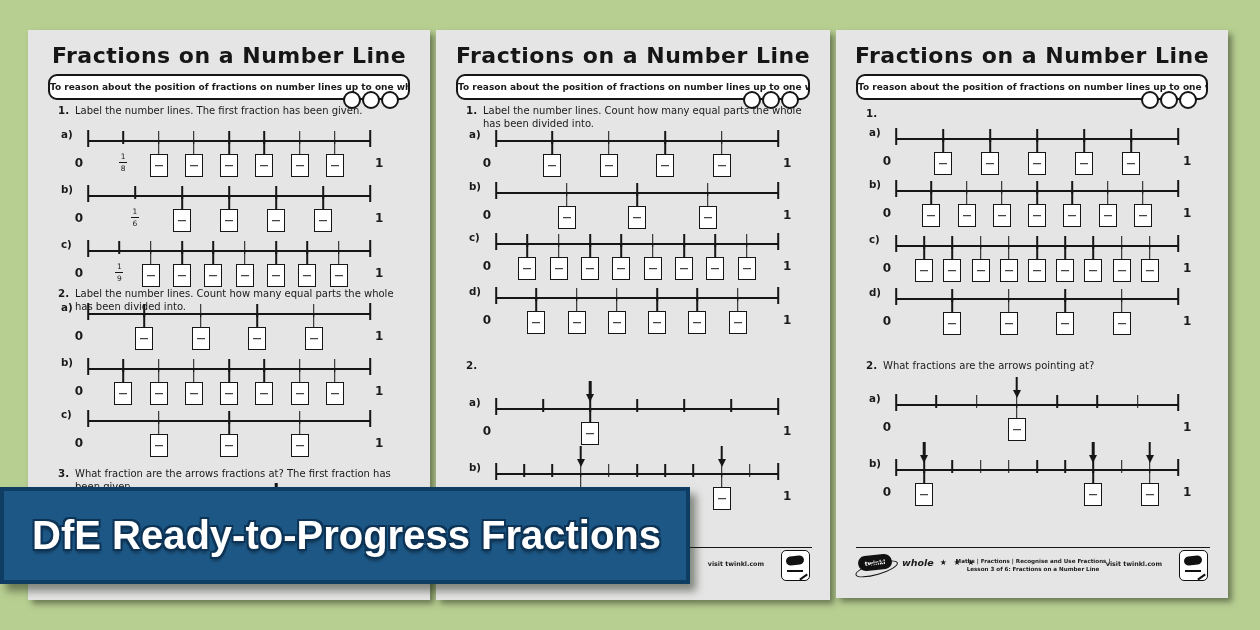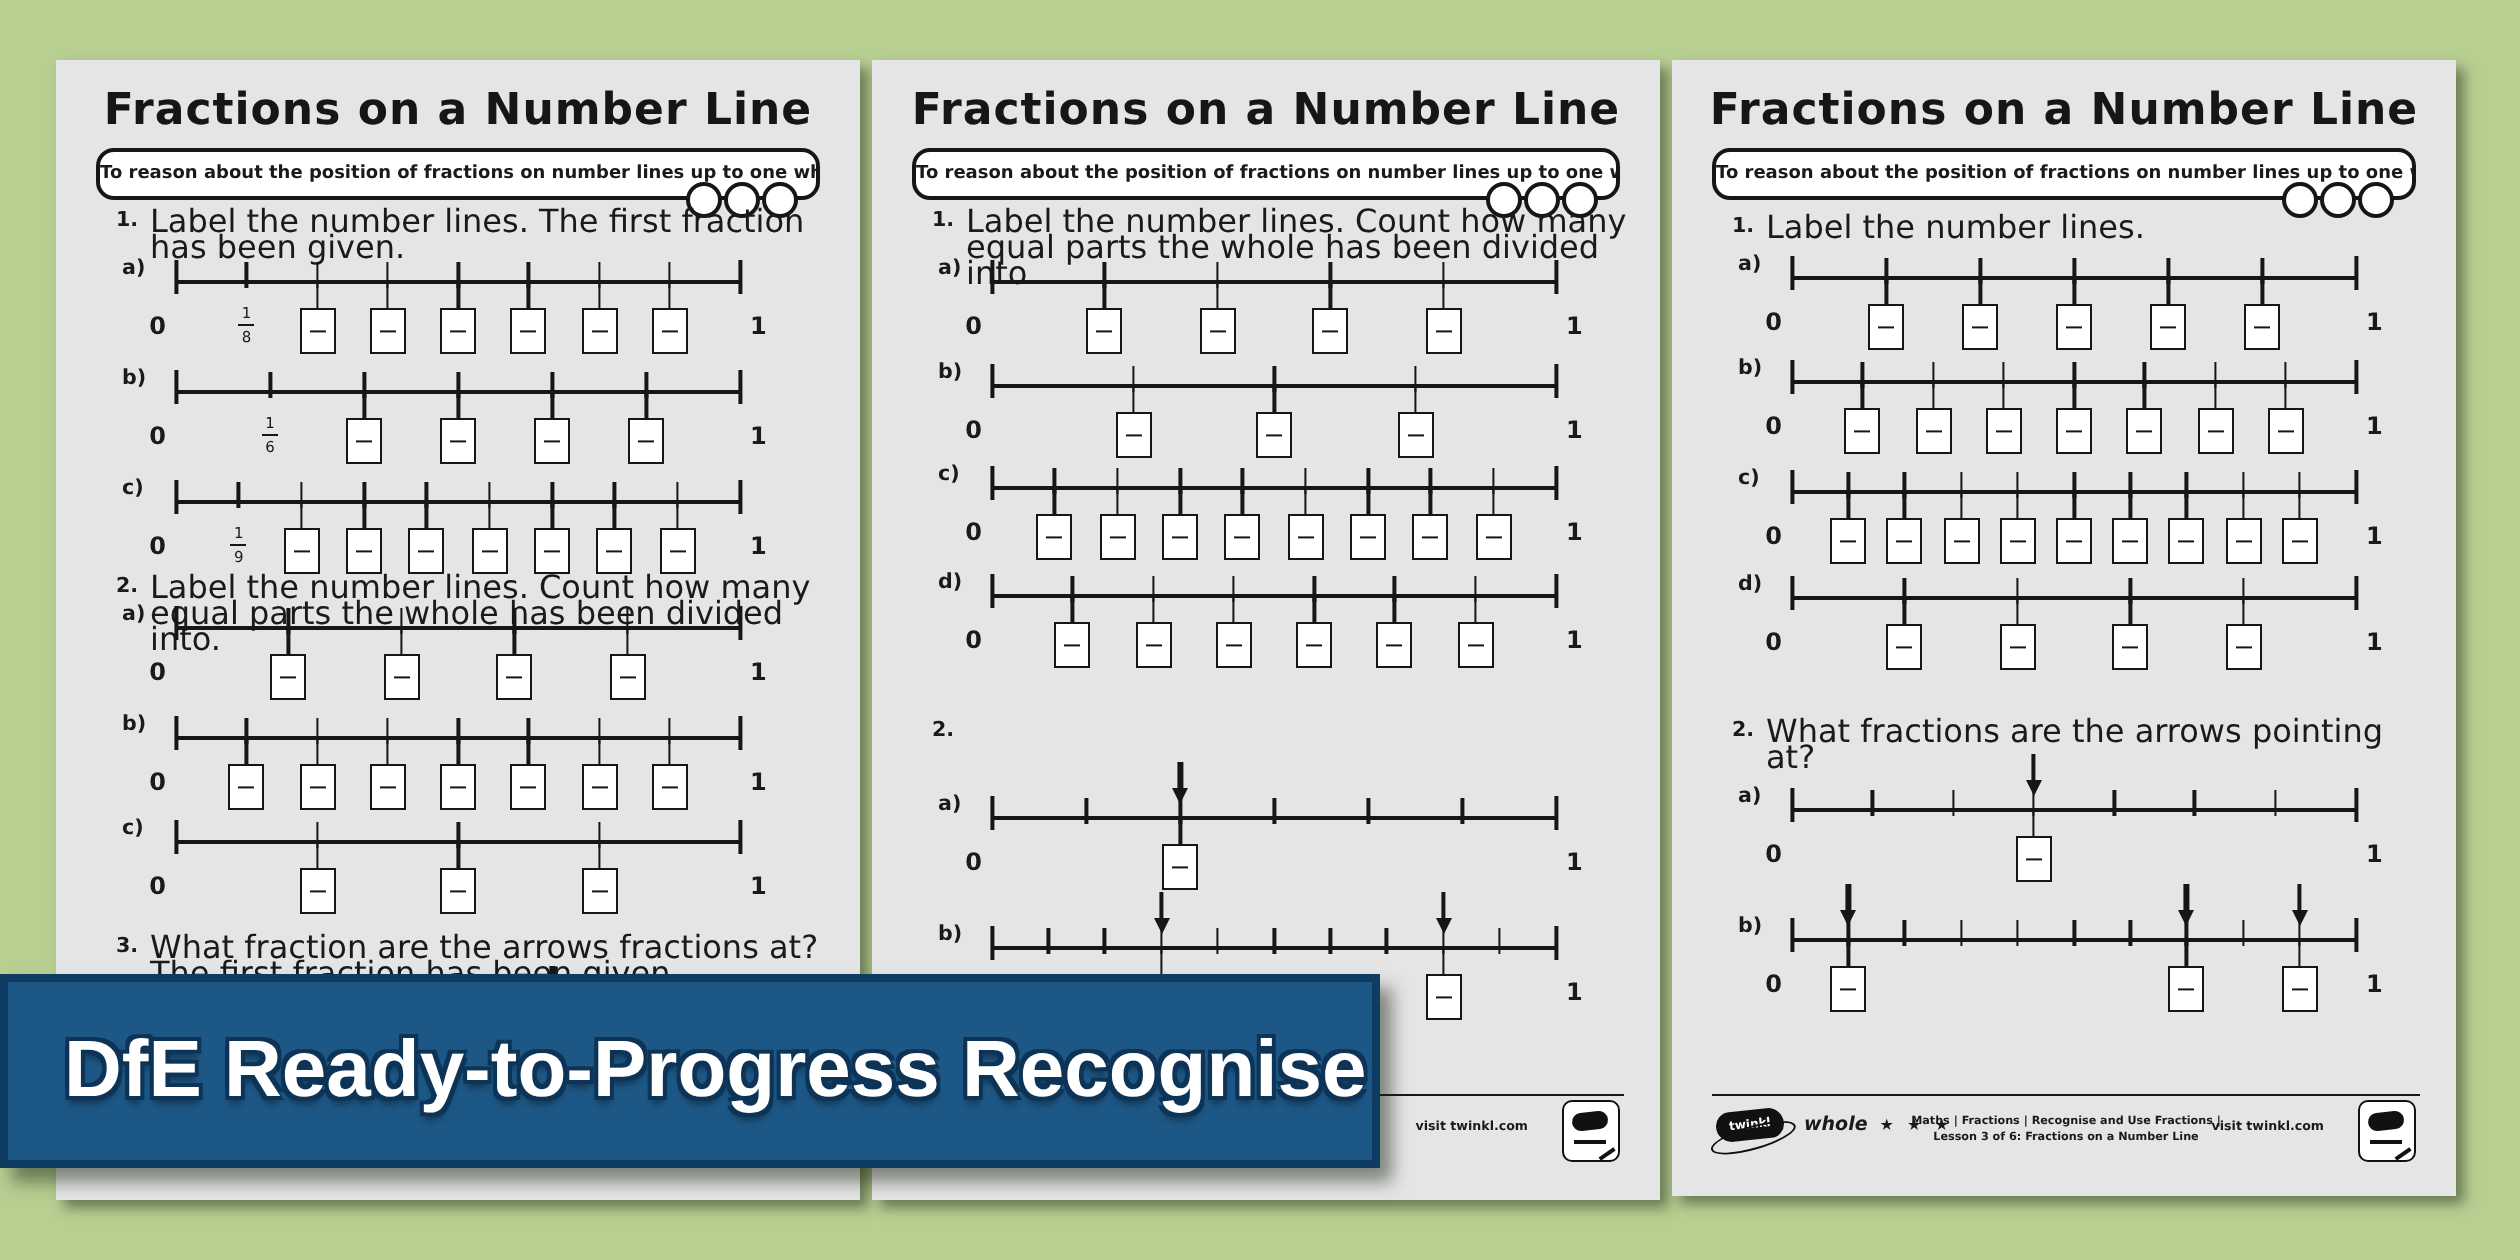--- a/index.html
+++ b/index.html
@@ -23,21 +23,21 @@
   .aim-text{
     display:block;text-align:center;font-size:9px;font-weight:bold;
     line-height:22px;white-space:nowrap;overflow:hidden;
   }
   .aim-circles{position:absolute;right:9px;top:15px;display:flex;}
   .aim-circle{
     width:14px;height:14px;border:2.2px solid #161616;border-radius:50%;
     background:#fff;margin-left:1px;
   }
   .q-num{position:absolute;left:30px;font-size:10.3px;font-weight:bold;}
-  .q-text{position:absolute;left:47px;width:336px;font-size:16px;line-height:13px;}
+  .q-text{position:absolute;left:47px;width:336px;font-size:10px;line-height:13px;}
   .nl-row{position:absolute;left:33px;width:330px;height:58px;}
   .nl-label{position:absolute;left:0;top:0;font-size:10.3px;font-weight:bold;}
   .nl-area{position:absolute;left:27px;top:0;width:282px;height:58px;}
   .nl-line{position:absolute;left:0;right:0;top:12px;height:1.6px;background:#161616;}
   .tick{position:absolute;width:1.6px;background:#161616;transform:translateX(-50%);}
   .tick.inner{top:3px;height:13px;}
   .tick.end{top:2px;height:17px;}
   .stem{position:absolute;top:12px;height:14px;width:1.6px;background:#161616;transform:translateX(-50%);}
   .frac-box{
     position:absolute;top:26px;width:16px;height:21px;border:1.6px solid #161616;
@@ -591,21 +591,20 @@
       <div class="page-title">Fractions on a Number Line</div>
       <div class="aim-box">
         <span class="aim-text">To reason about the position of fractions on number lines up to one whole.</span>
         <div class="aim-circles">
           <span class="aim-circle"></span>
           <span class="aim-circle"></span>
           <span class="aim-circle"></span>
         </div>
       </div>
       <span class="q-num" style="top: 77px;">1.</span>
-      <span class="q-text" style="top: 77px;">Label the number lines.</span>
       <div class="nl-row" style="top: 96px;">
         <span class="nl-label">a)</span>
         <div class="nl-area">
           <div class="nl-line"></div>
           <div class="tick end" style="left: 0%;"></div>
           <div class="tick inner" style="left: 16.6667%;"></div>
           <div class="tick inner" style="left: 33.3333%;"></div>
           <div class="tick inner" style="left: 50%;"></div>
           <div class="tick inner" style="left: 66.6667%;"></div>
           <div class="tick inner" style="left: 83.3333%;"></div>
@@ -847,14 +846,14 @@
         <div class="stamp">
           <div class="blob"></div>
           <div class="line"></div>
           <div class="pencil"></div>
         </div>
       </div>
     </div>
   </div>
 
 <div class="dfe-banner">
-  <span class="dfe-banner-text">DfE Ready-to-Progress Recognise</span>
+  <span class="dfe-banner-text">DfE Ready-to-Progress Fractions</span>
 </div>
 
 </body></html>

